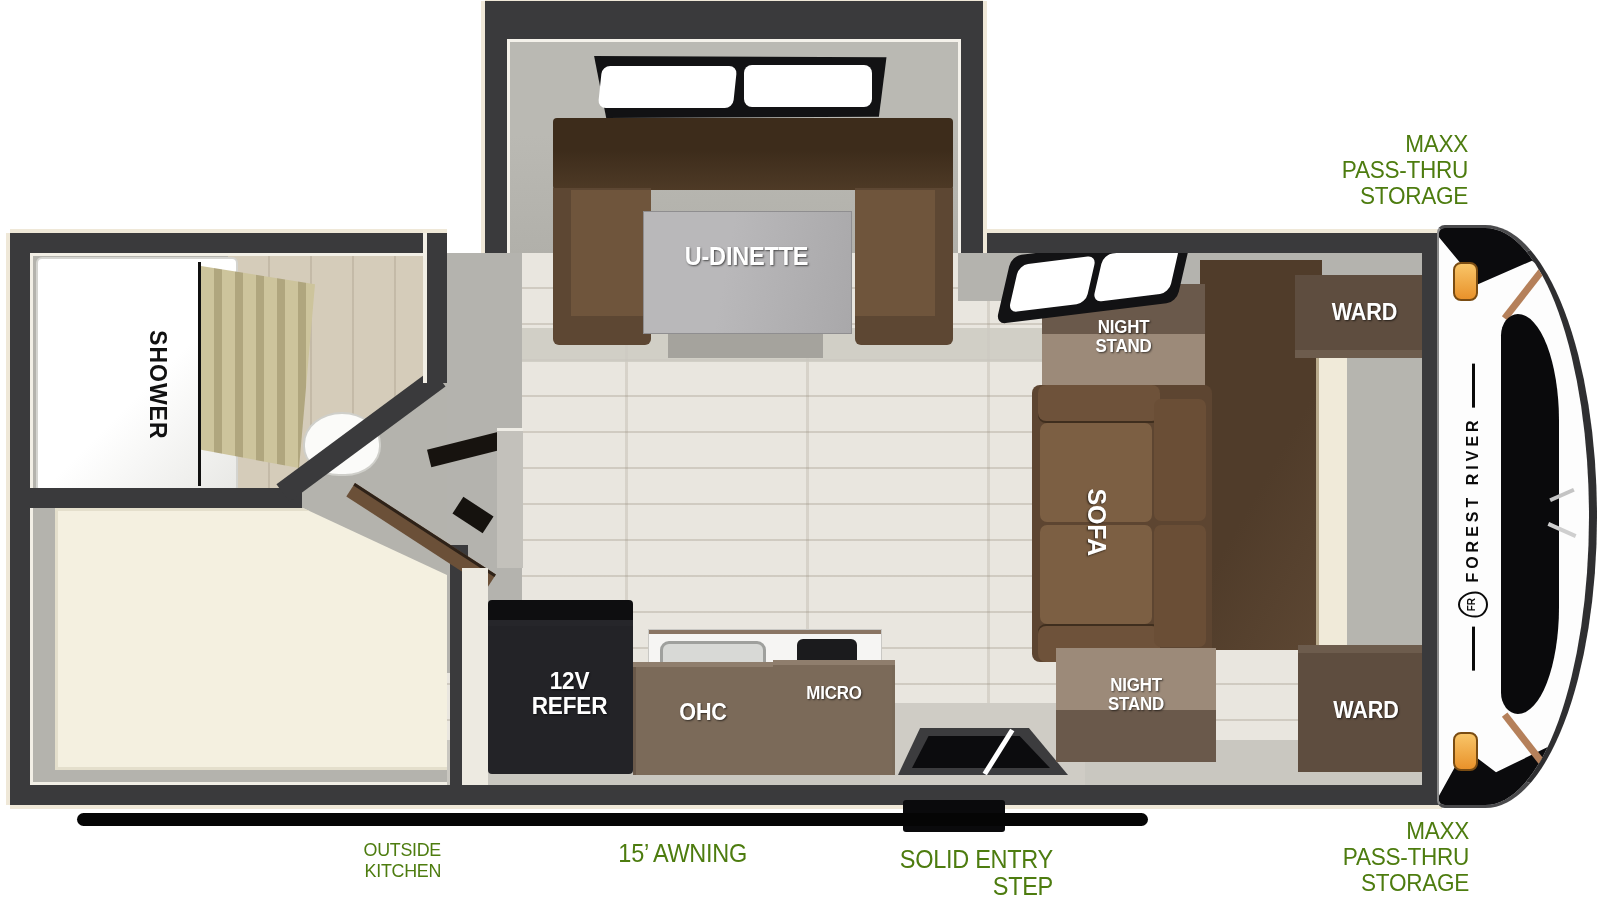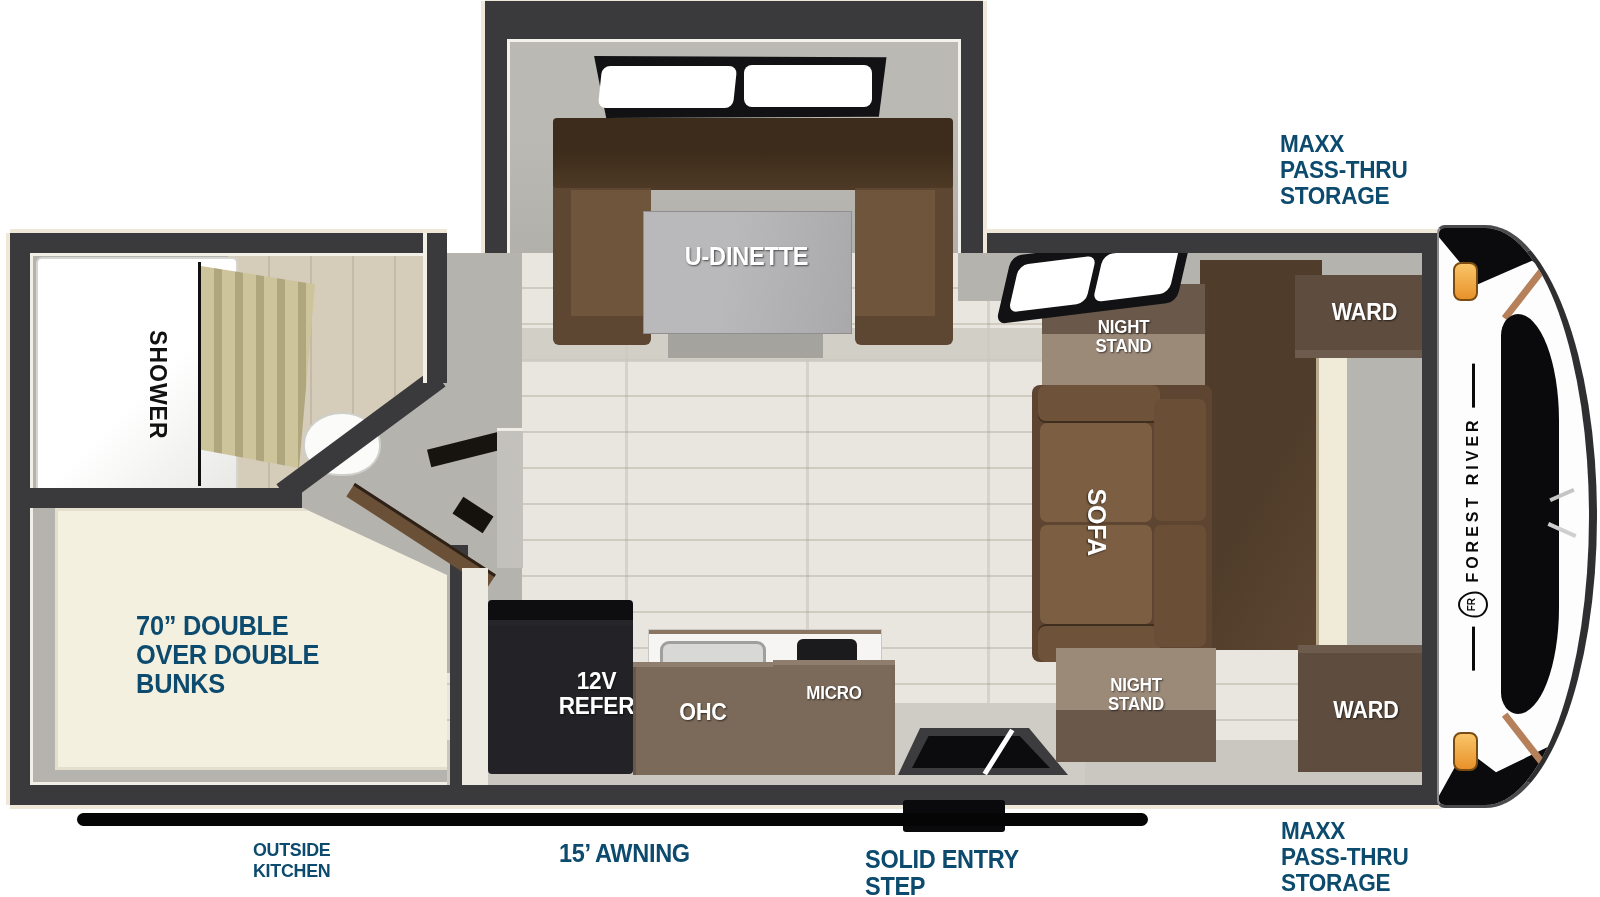--- a/index.html
+++ b/index.html
@@ -1,20 +1,20 @@
 <!DOCTYPE html>
 <html><head>
 <meta charset="utf-8">
 <style>
   html,body{margin:0;padding:0;background:#ffffff;}
   #stage{position:relative;width:1600px;height:897px;background:#ffffff;overflow:hidden;
          font-family:"Liberation Sans",sans-serif;}
   .abs{position:absolute;}
   .w{position:absolute;background:#3a3a3c;}
-  .lbl{position:absolute;font-weight:700;color:#0c4a6e;text-align:left;line-height:1.08;letter-spacing:-.3px;}
+  .lbl{position:absolute;font-weight:400;color:#4d7c0f;text-align:right;line-height:1.08;letter-spacing:-.3px;}
   .lbl .ln{display:block;transform:scaleX(.94);transform-origin:center;}
   .flbl{position:absolute;font-weight:700;color:#ffffff;text-align:center;line-height:1.05;
         text-shadow:1px 1px 2px rgba(0,0,0,.6);letter-spacing:-.2px;}
   .flbl .ln{display:block;transform:scaleX(.94);transform-origin:center;}
   .pane{background:#ffffff;border-radius:9px;flex:1;}
   .win{position:absolute;background:#121214;display:flex;gap:7px;padding:10px;box-sizing:border-box;}
   .floor-wood{background-color:#e9e6df;background-image:
      repeating-linear-gradient(180deg, rgba(0,0,0,0) 0 34px, rgba(150,140,124,.30) 34px 36px),
      repeating-linear-gradient(90deg, rgba(0,0,0,0) 0 178px, rgba(150,140,124,.22) 178px 181px);}
 </style>
@@ -41,25 +41,20 @@
   <div class="abs" style="left:201px;top:266px;width:114px;height:202px;
               background:repeating-linear-gradient(90deg,#cdc49c 0 13px,#b0a67e 13px 21px);
               clip-path:polygon(0 0,100% 9%,86% 100%,0 91%);"></div>
 
   <div class="abs" style="left:303px;top:412px;width:74px;height:60px;background:#fbfbf9;border:2px solid #cfcfca;
               border-radius:50% 50% 46% 46%;"></div>
 
   <div class="abs" style="left:55px;top:508px;width:400px;height:262px;background:#f4f0e0;
               clip-path:polygon(0 0,62% 0,100% 27%,100% 100%,0 100%);
               box-shadow:inset 0 0 0 3px #e4dfcc;"></div>
-  <div class="lbl" style="left:128px;top:612px;width:270px;font-size:27px;">
-    <span class="ln">70” DOUBLE</span>
-    <span class="ln">OVER DOUBLE</span>
-    <span class="ln">BUNKS</span>
-  </div>
 
   <div class="abs floor-wood" style="left:447px;top:253px;width:975px;height:532px;"></div>
 
   <div class="abs" style="left:447px;top:253px;width:75px;height:420px;background:#b4b3ae;"></div>
   <div class="abs" style="left:522px;top:328px;width:520px;height:34px;background:#cdcac2;opacity:.85;"></div>
   <div class="abs" style="left:958px;top:253px;width:464px;height:48px;background:#b4b3ae;"></div>
   <div class="abs" style="left:447px;top:740px;width:975px;height:45px;background:#c9c7c0;"></div>
   <div class="abs" style="left:880px;top:703px;width:205px;height:82px;background:#cfccc5;"></div>
   <div class="abs" style="left:1340px;top:355px;width:82px;height:295px;background:#b6b5af;"></div>
 
@@ -88,21 +83,21 @@
     <span class="ln">U-DINETTE</span>
   </div>
 
   <div class="abs" style="left:648px;top:629px;width:232px;height:46px;background:#f6f5f3;border:1px solid #c9c8c4;
               box-shadow:inset 0 4px 0 #8a7563;"></div>
   <div class="abs" style="left:660px;top:641px;width:100px;height:28px;background:#d8d9d6;border:3px solid #9fa09d;border-radius:9px;"></div>
   <div class="abs" style="left:797px;top:639px;width:60px;height:30px;background:#1b1b1d;border-radius:6px;"></div>
 
   <div class="abs" style="left:488px;top:600px;width:145px;height:174px;border-radius:4px;
               background:linear-gradient(180deg,#0e0e10 0 20px,#26262a 20px 26px,#232327 26px 100%);"></div>
-  <div class="flbl" style="left:488px;top:668px;width:163px;font-size:24px;padding-left:27px;">
+  <div class="flbl" style="left:488px;top:668px;width:163px;font-size:24px;">
     <span class="ln">12V</span>
     <span class="ln">REFER</span>
   </div>
 
   <div class="abs" style="left:633px;top:662px;width:140px;height:113px;background:#7b6a59;
               box-shadow:inset 0 5px 0 #8f7e6d, inset 3px 0 0 #6a594a;"></div>
   <div class="flbl" style="left:633px;top:700px;width:140px;font-size:23px;">
     <span class="ln">OHC</span>
   </div>
 

